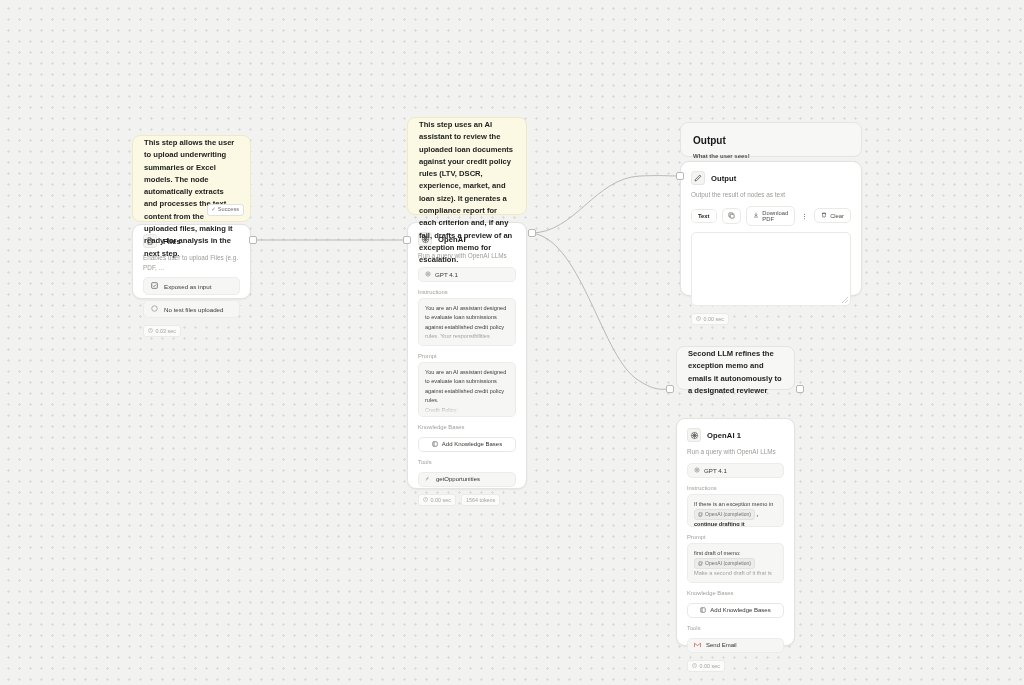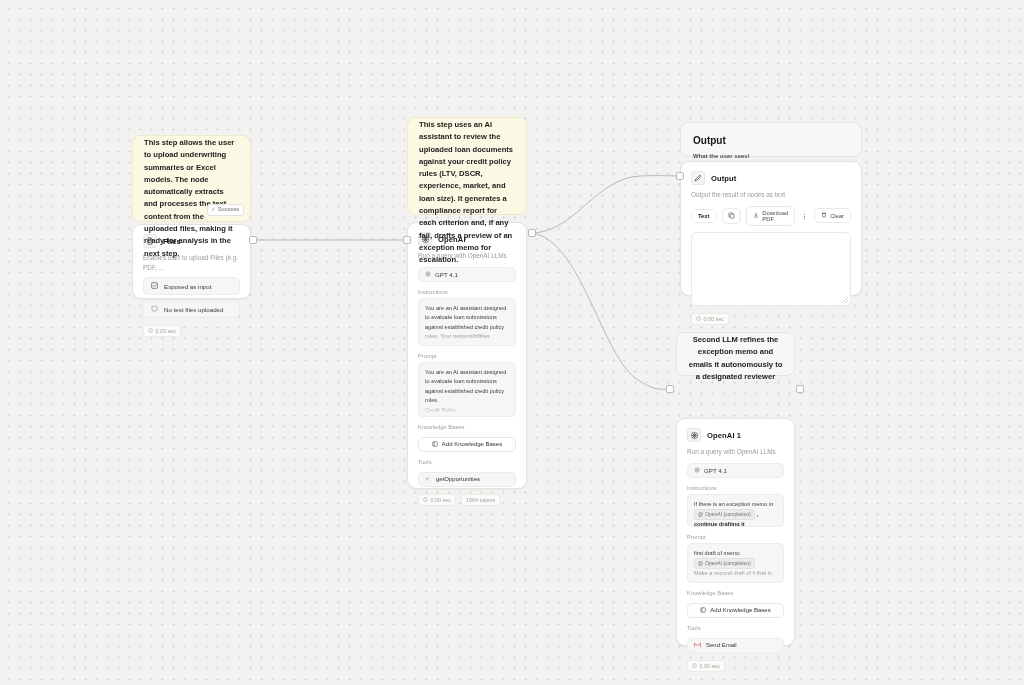--- a/index.html
+++ b/index.html
@@ -433,21 +433,21 @@
         <svg width="5" height="5" viewBox="0 0 16 16" fill="none" stroke="#a3a39f" stroke-width="1.6">
           <circle cx="8" cy="8" r="6.5"></circle>
             <path d="M8 4.4V8l2.6 1.6"></path>
         </svg>
       </span>
       <span>0.00 sec</span>
     </span>
   </div>
 </div>
 
-<div class="note note-grey" style="left:676px; top:332px; width:119px; height:44px;text-align:center;">
+<div class="note note-grey" style="left:676px; top:346px; width:119px; height:44px;">
   <span>Second LLM refines the exception memo and emails it autonomously to a designated reviewer</span>
 </div>
 
 <div class="node" style="left:676px; top:378px; width:119px; height:228px;margin-top:40px;">
   <div class="node-head">
     <span class="node-icon">
       <svg width="9" height="9" viewBox="0 0 24 24" fill="none" stroke="#3a3a38" stroke-width="1.3">
         <circle cx="12" cy="12" r="8.5"></circle>
           <circle cx="12" cy="12" r="4"></circle>
         <path d="M12 3.5v17M3.5 12h17M6 6l12 12M18 6L6 18"></path>

